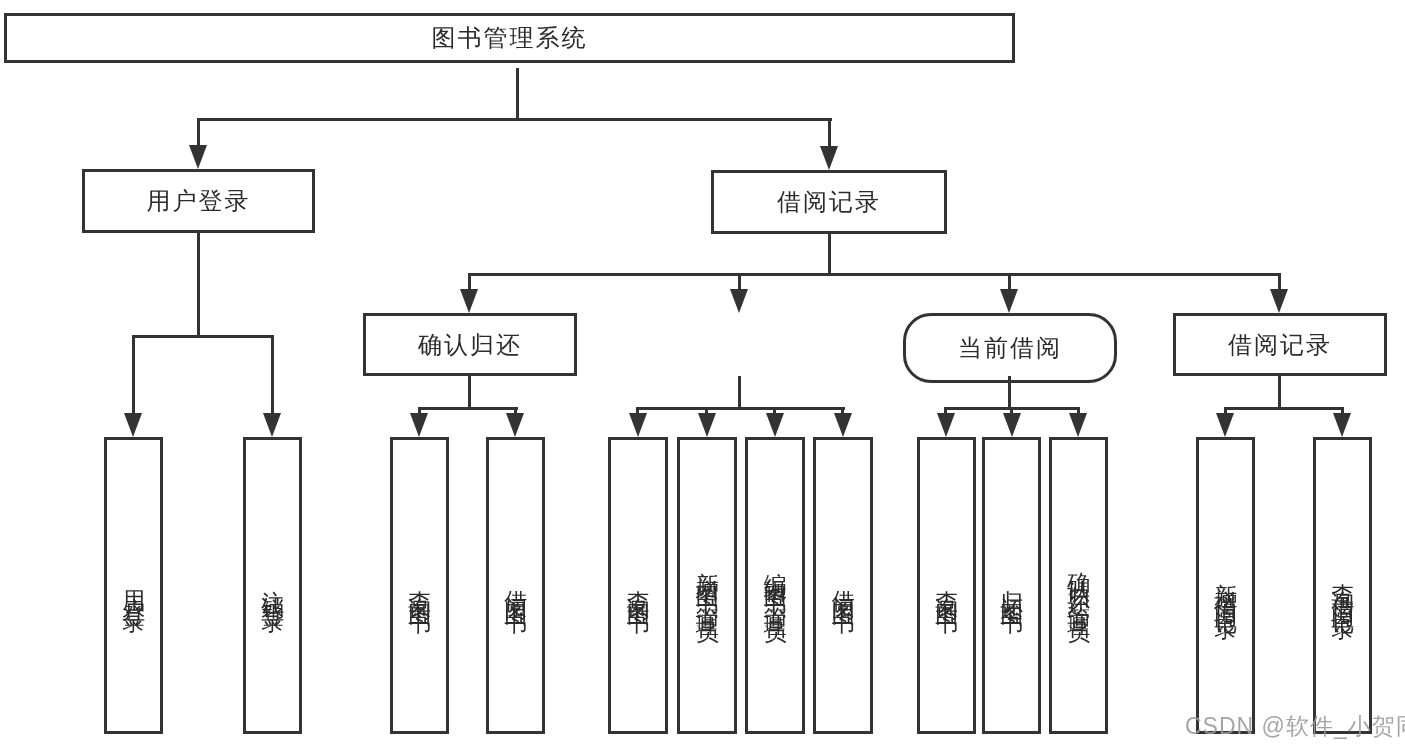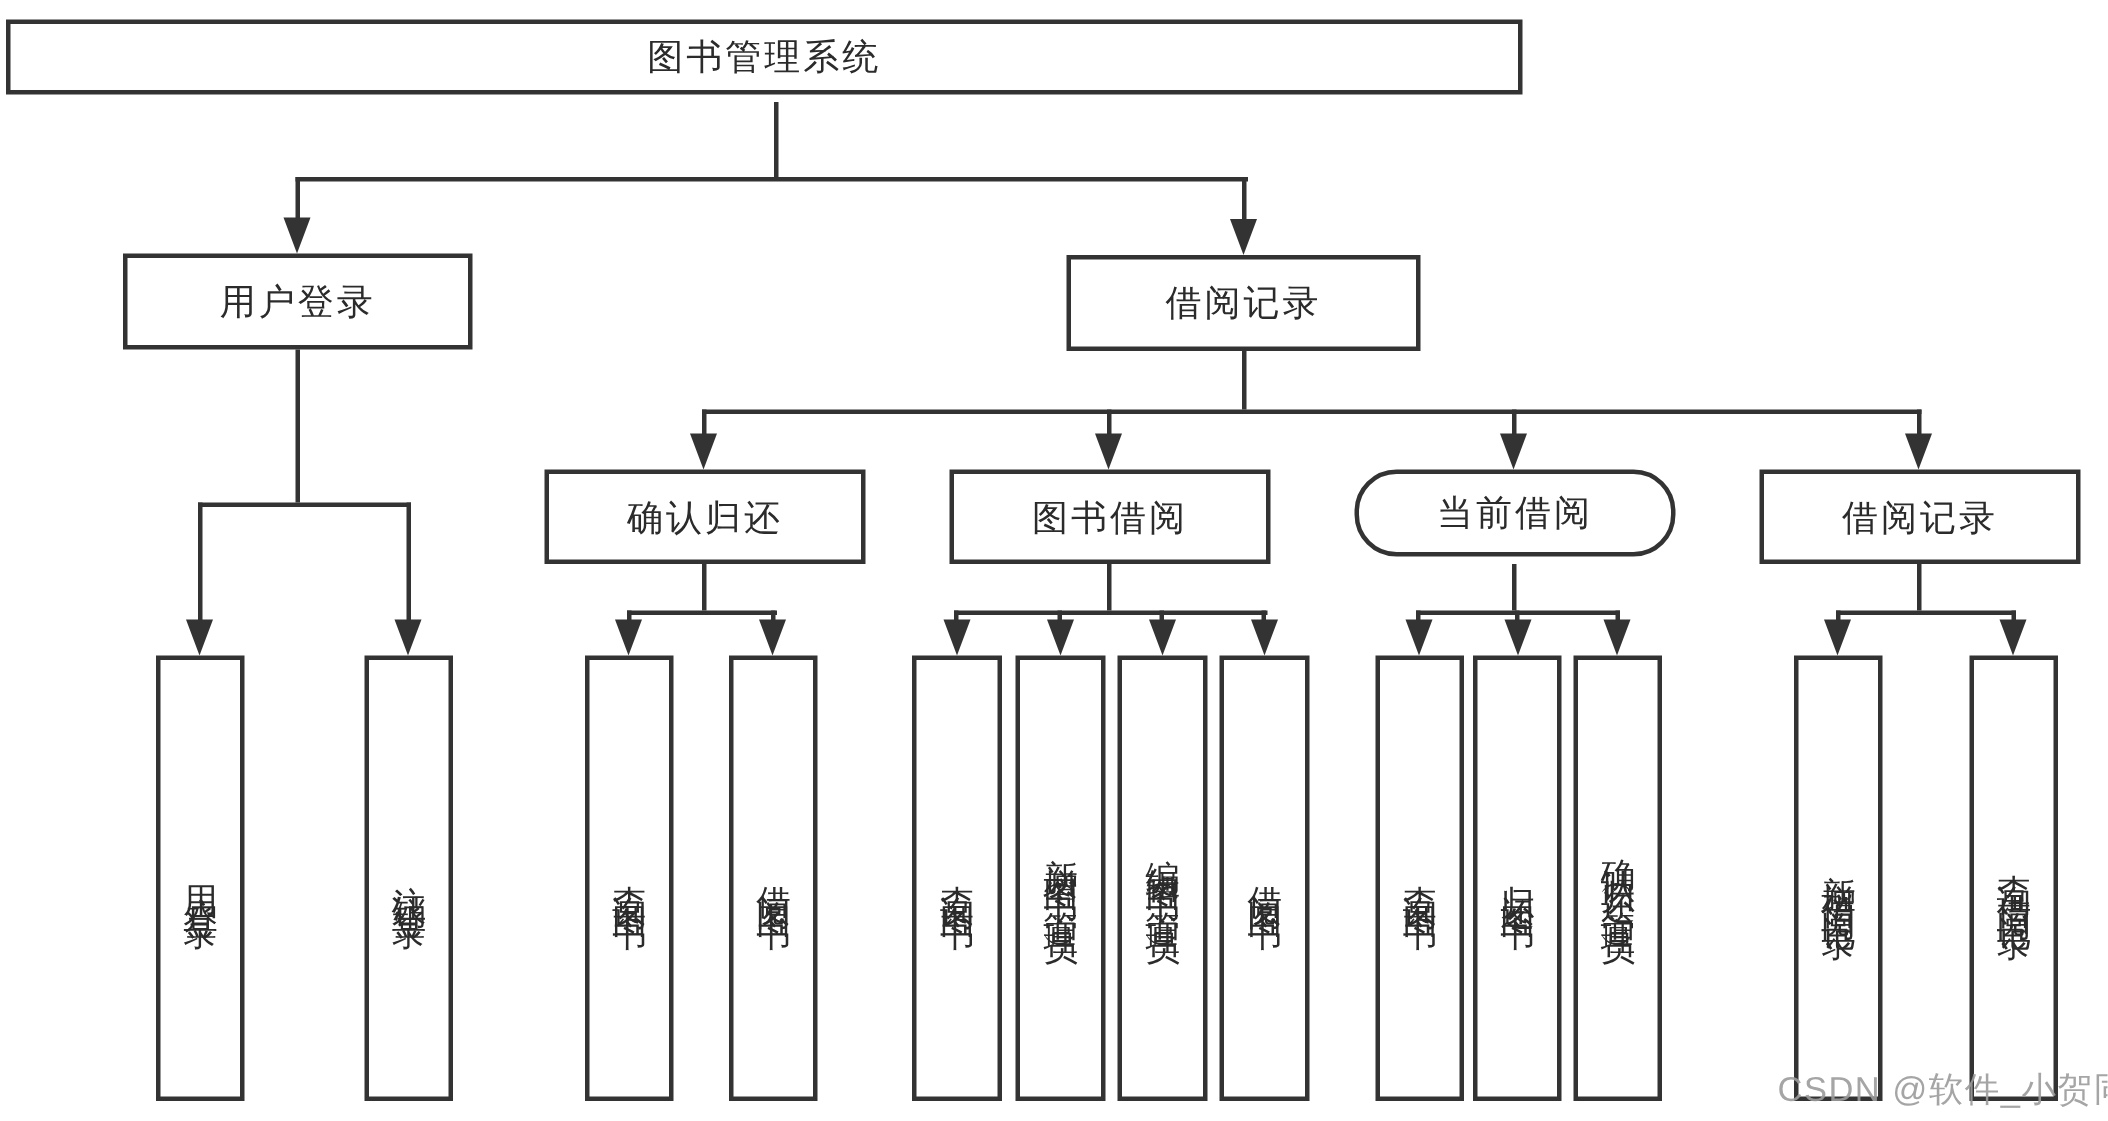--- a/index.html
+++ b/index.html
@@ -62,23 +62,22 @@
 <div id="canvas">
 
   <div class="box" style="left:4px; top:13px; width:1011px; height:50px;">图书管理系统</div>
 
   <div class="box" style="left:82px; top:169px; width:233px; height:64px;">用户登录</div>
 
   <div class="box" style="left:711px; top:170px; width:236px; height:64px;">借阅记录</div>
 
   <div class="box" style="left:363px; top:313px; width:214px; height:63px;">确认归还</div>
 
-  <div class="box" style="left:633px; top:313px; width:214px; height:63px;">图书借阅</div>
 
-  <div class="box" style="left:903px; top:313px; width:214px; height:58px;border-radius:28px;">当前借阅</div>
+  <div class="box" style="left:903px; top:313px; width:214px; height:70px;border-radius:28px;">当前借阅</div>
 
   <div class="box" style="left:1173px; top:313px; width:214px; height:63px;text-align:right;">借阅记录</div>
 
   <div class="box vbox" style="left:104px; top:437px; width:59px; height:297px;">用户登录</div>
   <div class="box vbox" style="left:243px; top:437px; width:59px; height:297px;">注销登录</div>
 
   <div class="box vbox" style="left:390px; top:437px; width:59px; height:297px;">查询图书</div>
   <div class="box vbox" style="left:486px; top:437px; width:59px; height:297px;">借阅图书</div>
 
   <div class="box vbox" style="left:608px; top:437px; width:60px; height:297px;">查询图书</div>

